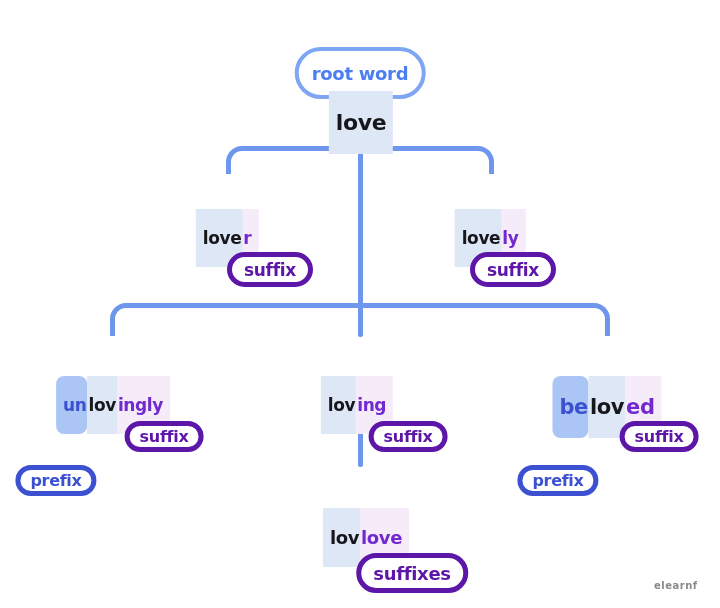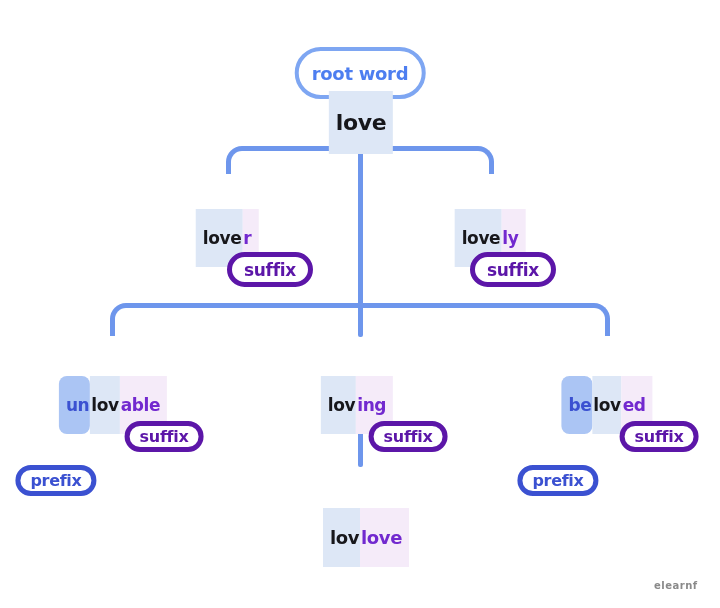--- a/index.html
+++ b/index.html
@@ -79,39 +79,40 @@
 
   <div class="word" style="left:490px;top:209px;font-size:17px;">
     <span class="seg r-base">love</span>
     <span class="seg r-suffix">ly</span>
   </div>
   <div class="pill pill-suffix" style="left:513px;top:252px;height:35px;padding:0 12px;font-size:17px;">suffix</div>
 
   <div class="word" style="left:113px;top:376px;font-size:17px;">
     <span class="seg r-prefix">un</span>
     <span class="seg r-base">lov</span>
-    <span class="seg r-suffix">able</span>
+    <span class="seg r-suffix">ingly</span>
   </div>
   <div class="pill pill-prefix" style="left:56px;top:421px;height:31px;padding:0 10px;font-size:16px;">prefix</div>
   <div class="pill pill-suffix" style="left:164px;top:421px;height:31px;padding:0 10px;font-size:16px;">suffix</div>
 
   <div class="word" style="left:357px;top:376px;font-size:17px;">
     <span class="seg r-base">lov</span>
     <span class="seg r-suffix">ing</span>
   </div>
   <div class="pill pill-suffix" style="left:408px;top:421px;height:31px;padding:0 10px;font-size:16px;">suffix</div>
 
-  <div class="word" style="left:607px;top:376px;font-size:17px;">
+  <div class="word" style="left:607px;top:376px;font-size:21px;">
     <span class="seg r-prefix">be</span>
     <span class="seg r-base">lov</span>
     <span class="seg r-suffix">ed</span>
   </div>
   <div class="pill pill-prefix" style="left:558px;top:421px;height:31px;padding:0 10px;font-size:16px;">prefix</div>
   <div class="pill pill-suffix" style="left:659px;top:421px;height:31px;padding:0 10px;font-size:16px;">suffix</div>
 
   <div class="word" style="left:366px;top:508px;font-size:18px;">
     <span class="seg r-base">lov</span>
     <span class="seg r-suffix">love</span>
   </div>
+  <div class="pill pill-suffix" style="left:412px;top:553px;height:40px;padding:0 12px;font-size:18px;">suffixes</div>
 
   <div class="watermark" style="left:654px;top:580px;">elearnf</div>
 
 </div>
 
 </body></html>

